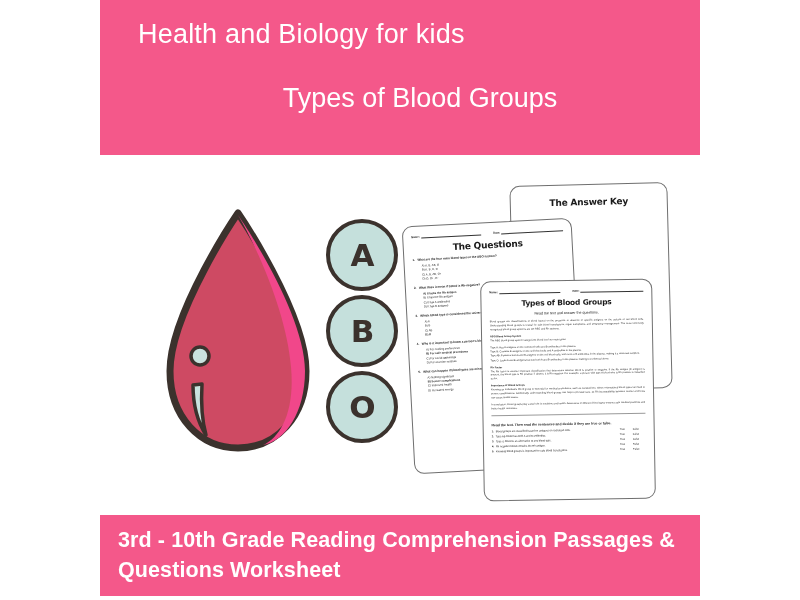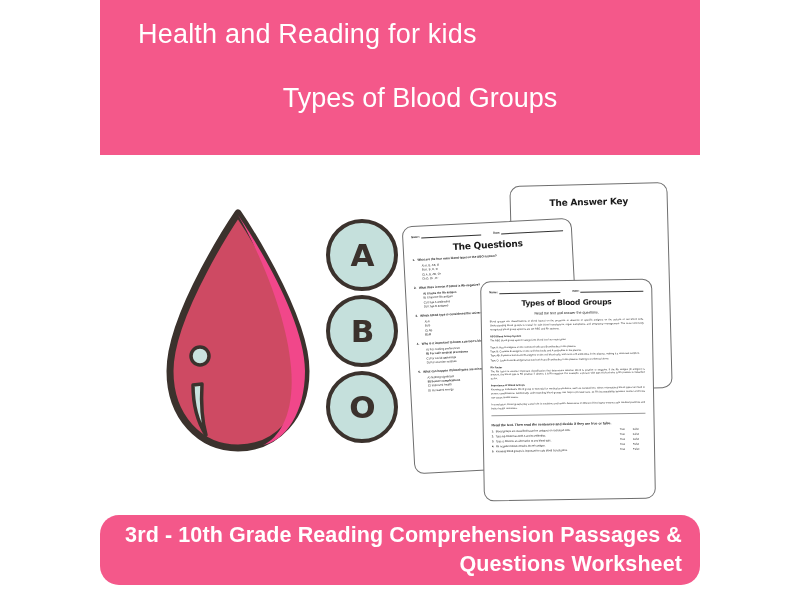--- a/index.html
+++ b/index.html
@@ -38,26 +38,25 @@
   }
   .banner-line-2 {
     font-size: 27px;
     text-align: center;
     margin-top: 32px;
     padding-left: 40px;
     line-height: 1.2;
   }
   #bottom-banner {
     top: 515px;
-    height: 70px;
+    height: 81px;
     display: flex;
     align-items: center;
     justify-content: center;
-    text-align: right;
-    border-radius: 19px;
+    text-align: left;
   }
   .bottom-text {
     font-size: 21.5px;
     font-weight: bold;
     line-height: 1.35;
     padding: 0 18px;
     letter-spacing: .1px;
   }
 
   
@@ -215,21 +214,21 @@
   .tf-block {
     border-top: 0.5px solid #999;
     margin-top: 4px;
     padding-top: 3px;
   }
 </style>
 </head>
 <body>
 
 <div id="top-banner" class="banner">
-  <div class="banner-line-1">Health and Reading for kids</div>
+  <div class="banner-line-1">Health and Biology for kids</div>
   <div class="banner-line-2">Types of Blood Groups</div>
 </div>
 
 <div id="blood-drop">
   <svg viewBox="0 0 150 250" width="150" height="250">
     <path d="M75 8 C 75 8, 143 108, 143 166 C 143 212, 113 243, 75 243 C 37 243, 7 212, 7 166 C 7 108, 75 8, 75 8 Z" fill="#ce4a63" stroke="#3b322d" stroke-width="7" stroke-linejoin="round"></path>
     <path d="M75 10 C 95 44, 124 110, 128 162 C 132 206, 118 232, 100 240 C 122 236, 142 208, 142 166 C 142 110, 82 20, 75 10 Z" fill="#f1478a"></path>
     <circle cx="37" cy="151" r="9" fill="#c9e3df" stroke="#3b322d" stroke-width="3.5"></circle>
     <path d="M30 180 C 30 200, 34 216, 43 230 C 38 212, 38 196, 39 179 Z" fill="#c9e3df" stroke="#3b322d" stroke-width="3.5" stroke-linejoin="round"></path>
   </svg>

